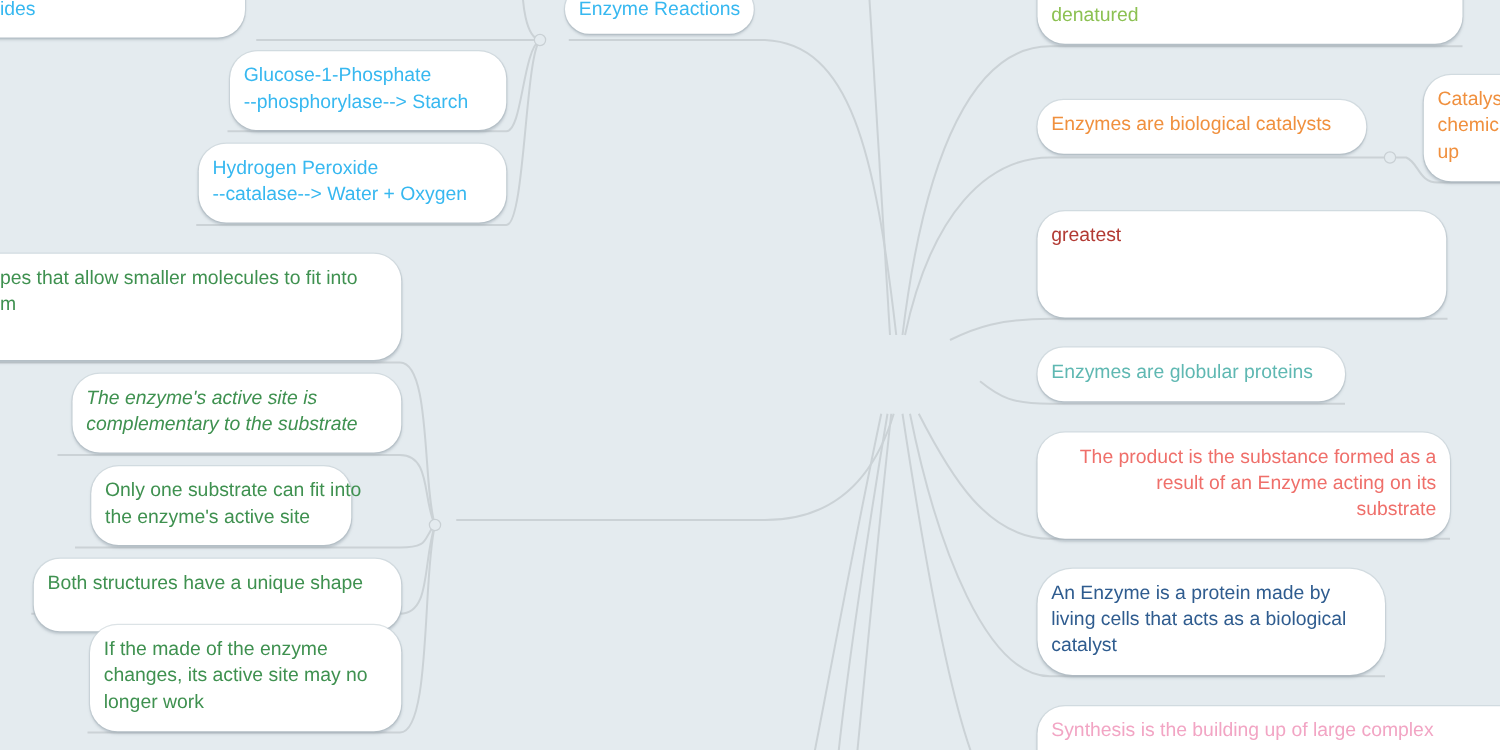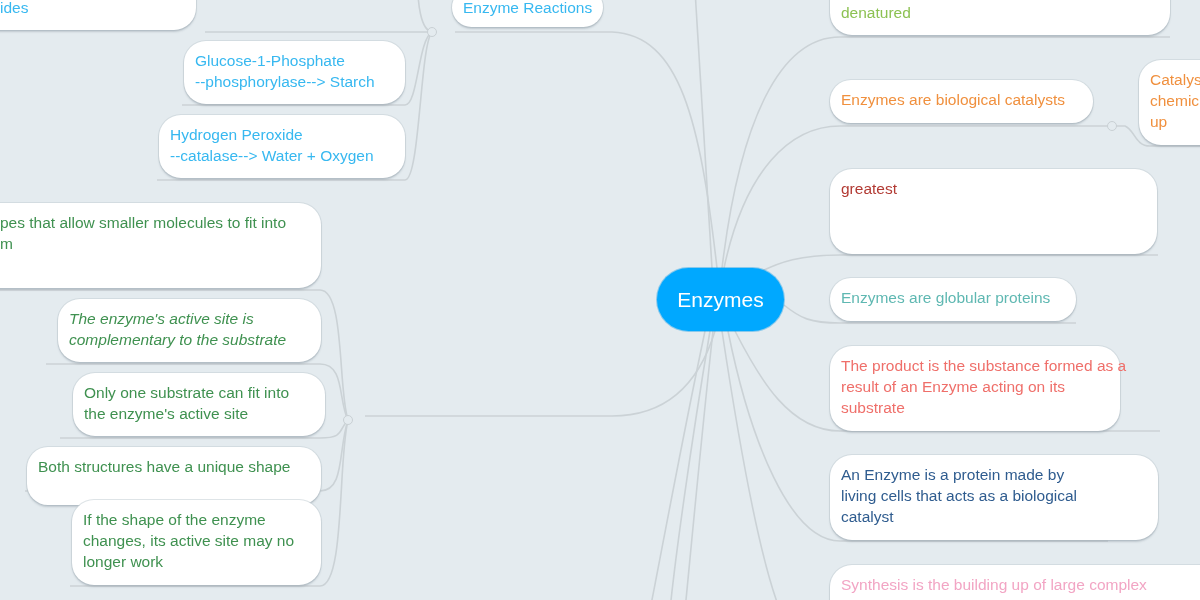--- a/index.html
+++ b/index.html
@@ -96,23 +96,20 @@
       <path d="M705 331 C 680 450, 660 560, 650 610"></path>
 
       <path d="M712 268 C 705 150, 700 60, 695 -10"></path>
     </g>
   </svg>
 
   <div class="collapse-dot" style="left:427px; top:27px;"></div>
   <div class="collapse-dot" style="left:343px; top:415px;"></div>
   <div class="collapse-dot" style="left:1107px; top:121px;"></div>
 
-  <div class="root">
-    <span>Enzymes</span>
-  </div>
 
   <div class="node single" style="left:452px; top:-12px; color:#37b8f0;">
     <span class="t">Enzyme Reactions</span>
   </div>
 
   <div class="node" style="left:-40px; top:-30px; width:236px; height:60px; color:#37b8f0; padding-left:40px; padding-top:27px;">
     <span class="t">ides</span>
   </div>
 
   <div class="node" style="left:184px; top:41px; width:221px; height:63px; color:#37b8f0;">
@@ -129,31 +126,31 @@
   <div class="node" style="left:-30px; top:203px; width:351px; height:85px; color:#3f9150; padding-left:30px;">
     <span class="t">pes that allow smaller molecules to fit into</span>
     <span class="t">m</span>
   </div>
 
   <div class="node" style="left:58px; top:299px; width:263px; height:63px; color:#3f9150;font-style:italic;">
     <span class="t">The enzyme's active site is</span>
     <span class="t">complementary to the substrate</span>
   </div>
 
-  <div class="node" style="left:73px; top:373px; width:252px; height:63px; color:#3f9150;">
+  <div class="node" style="left:73px; top:373px; width:208px; height:63px; color:#3f9150;">
     <span class="t">Only one substrate can fit into</span>
     <span class="t">the enzyme's active site</span>
   </div>
 
   <div class="node single" style="left:27px; top:447px; width:294px; height:58px; color:#3f9150;">
     <span class="t">Both structures have a unique shape</span>
   </div>
 
   <div class="node" style="left:72px; top:500px; width:249px; height:85px; color:#3f9150;">
-    <span class="t">If the shape of the enzyme</span>
+    <span class="t">If the made of the enzyme</span>
     <span class="t">changes, its active site may no</span>
     <span class="t">longer work</span>
   </div>
 
   <div class="node" style="left:830px; top:-25px; width:340px; height:60px; color:#8cc152; padding-top:27px;">
     <span class="t">denatured</span>
   </div>
 
   <div class="node single" style="left:830px; top:80px; width:263px; height:43px; color:#f0903e;">
     <span class="t">Enzymes are biological catalysts</span>
@@ -166,27 +163,27 @@
   </div>
 
   <div class="node" style="left:830px; top:169px; width:327px; height:85px; color:#b23a33;">
     <span class="t">greatest</span>
   </div>
 
   <div class="node single" style="left:830px; top:278px; width:246px; height:43px; color:#5fb8b2;">
     <span class="t">Enzymes are globular proteins</span>
   </div>
 
-  <div class="node" style="left:830px; top:346px; width:290px; height:85px; color:#ef6f6a;">
+  <div class="node" style="left:830px; top:346px; width:330px; height:85px; color:#ef6f6a;text-align:right;">
     <span class="t">The product is the substance formed as a</span>
     <span class="t">result of an Enzyme acting on its</span>
     <span class="t">substrate</span>
   </div>
 
-  <div class="node" style="left:830px; top:455px; width:328px; height:85px; color:#2f5c8f;">
+  <div class="node" style="left:830px; top:455px; width:278px; height:85px; color:#2f5c8f;border-radius:28px;">
     <span class="t">An Enzyme is a protein made by</span>
     <span class="t">living cells that acts as a biological</span>
     <span class="t">catalyst</span>
   </div>
 
   <div class="node" style="left:830px; top:565px; width:400px; height:85px; color:#f2a5c4;">
     <span class="t">Synthesis is the building up of large complex</span>
   </div>
 
 </div>

